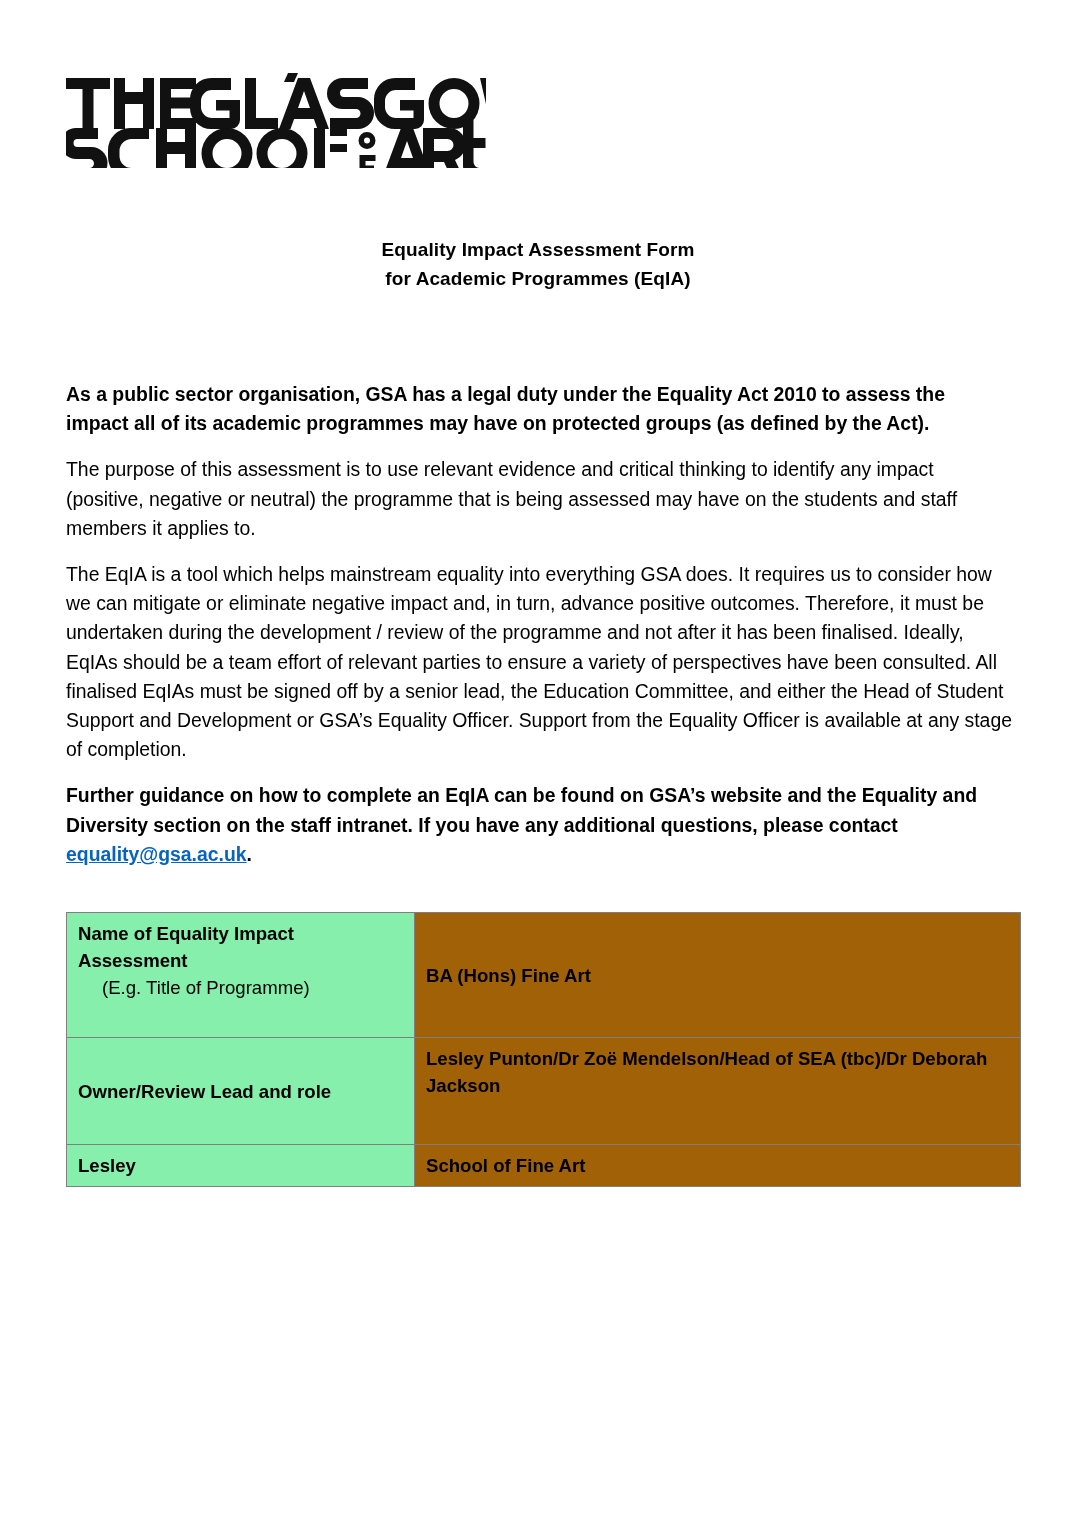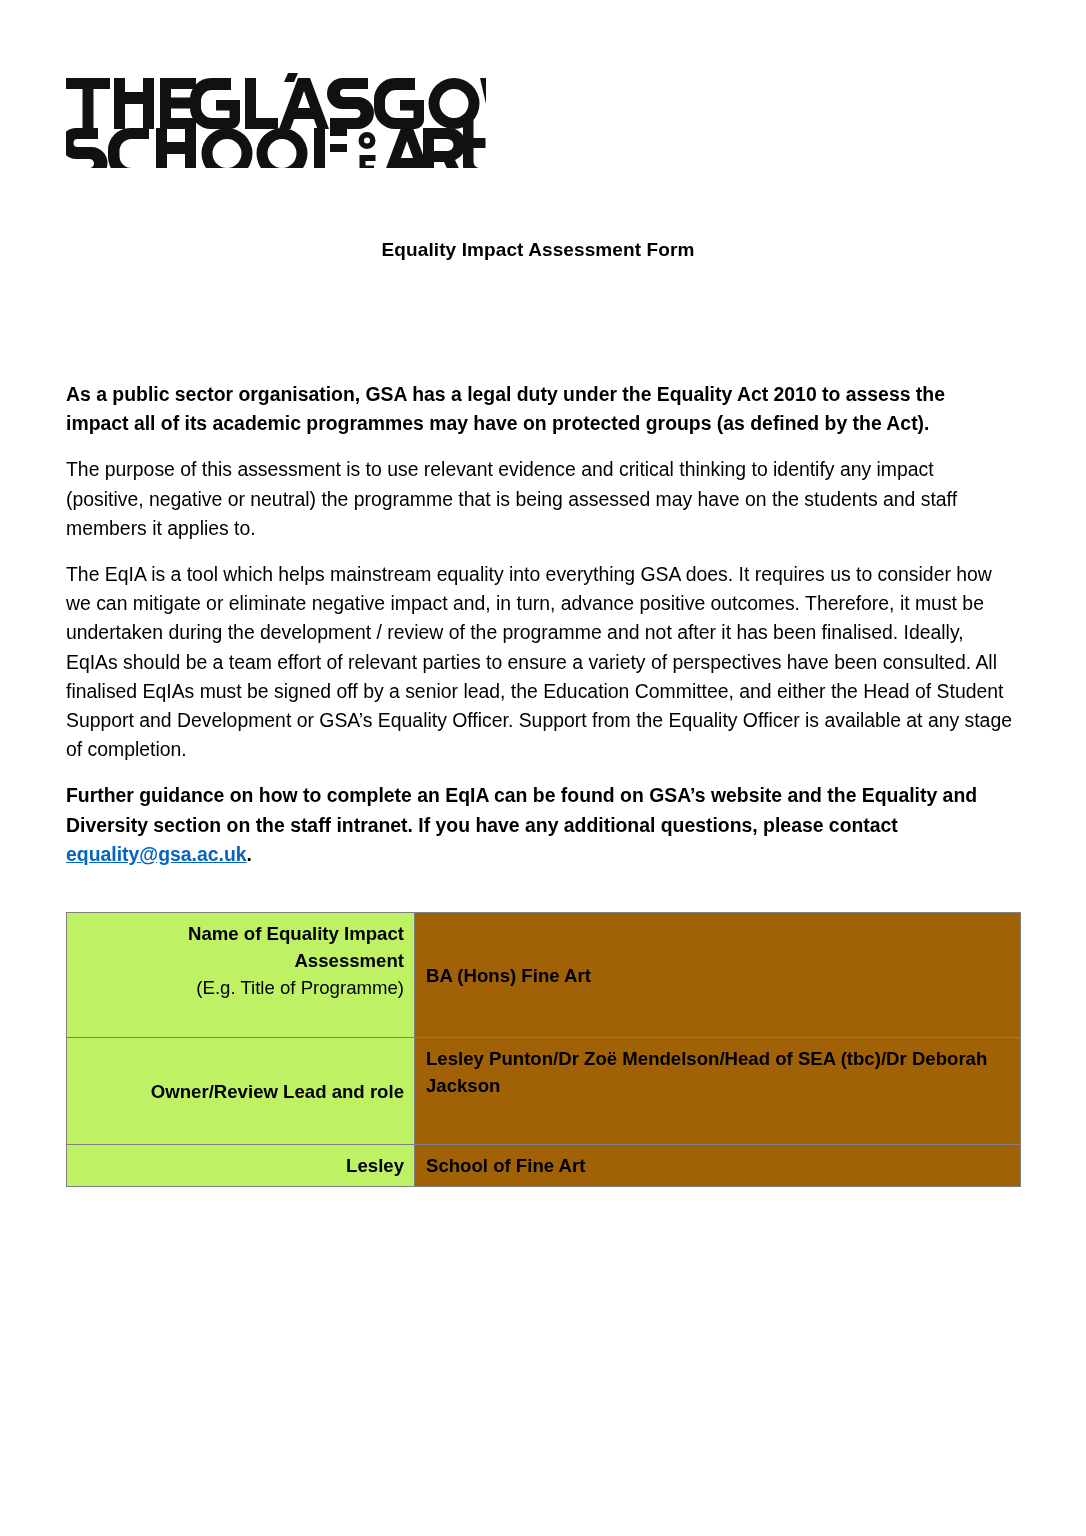--- a/index.html
+++ b/index.html
@@ -102,38 +102,38 @@
   table.info-table td {
     border: 1px solid #7f7f7f;
     padding: 7px 10px 7px 11px;
     font-size: 18.6px;
     line-height: 27px;
     vertical-align: top;
     word-wrap: break-word;
   }
 
   td.label-cell {
-    background: #bef264;
-    font-weight: bold;
-    text-align: right;
+    background: #86efac;
+    font-weight: bold;
   }
   td.label-cell.mid {
     vertical-align: middle;
   }
   td.value-cell {
     background: #a16207;
     font-weight: bold;
   }
   td.value-cell.mid {
     vertical-align: middle;
   }
 
   .sub-note {
     font-weight: normal;
     display: block;
+    margin-left: 24px;
   }
 
   .r-name td { height: 110px; }
   .r-owner td { height: 92px; }
 </style>
 </head>
 <body>
 
 <div class="page">
 
@@ -188,20 +188,21 @@
 
         <path d="M357 8 h26 a16.5 16.5 0 0 1 6 31.9 l9 19.1 h-12 l-8 -17 h-10 v17 h-11 z m11 11 v12 h13.5 a6 6 0 0 0 0 -12 z"></path>
 
         <path d="M397 0 h10.5 v18 h12 v10 h-12 v14 a6 6 0 0 0 6 6 h6 v11 h-9 a13.5 13.5 0 0 1 -13.5 -13.5 v-17.5 h-6 v-10 h6 z"></path>
       </g>
     </svg>
   </div>
 
   <div class="doc-title">
     <span class="line">Equality Impact Assessment Form</span>
+    <span class="line">for Academic Programmes (EqIA)</span>
   </div>
 
   <div class="body-copy">
 
     <p class="para bold">As a public sector organisation, GSA has a legal duty under the Equality Act 2010 to assess the impact all of its academic programmes may have on protected groups (as defined by the Act).</p>
 
     <p class="para">The purpose of this assessment is to use relevant evidence and critical thinking to identify any impact (positive, negative or neutral) the programme that is being assessed may have on the students and staff members it applies to.</p>
 
     <p class="para">The EqIA is a tool which helps mainstream equality into everything GSA does. It requires us to consider how we can mitigate or eliminate negative impact and, in turn, advance positive outcomes. Therefore, it must be undertaken during the development / review of the programme and not after it has been finalised. Ideally, EqIAs should be a team effort of relevant parties to ensure a variety of perspectives have been consulted. All finalised EqIAs must be signed off by a senior lead, the Education Committee, and either the Head of Student Support and Development or GSA’s Equality Officer. Support from the Equality Officer is available at any stage of completion.</p>
 

